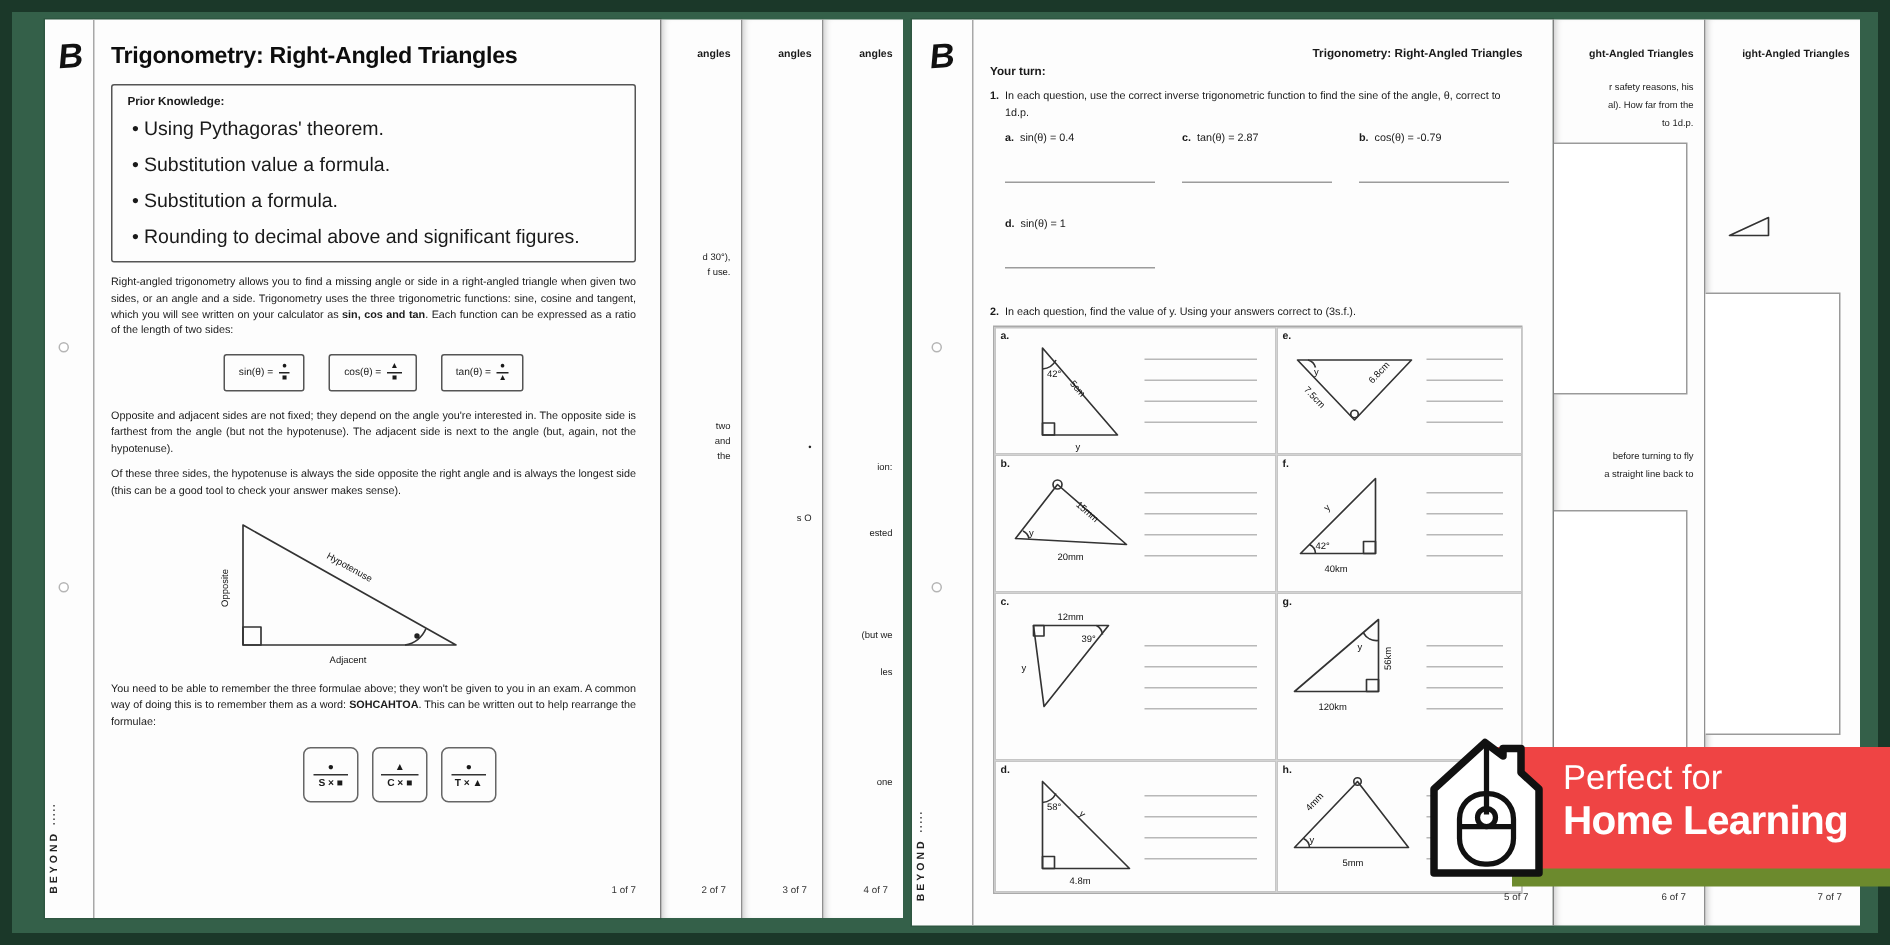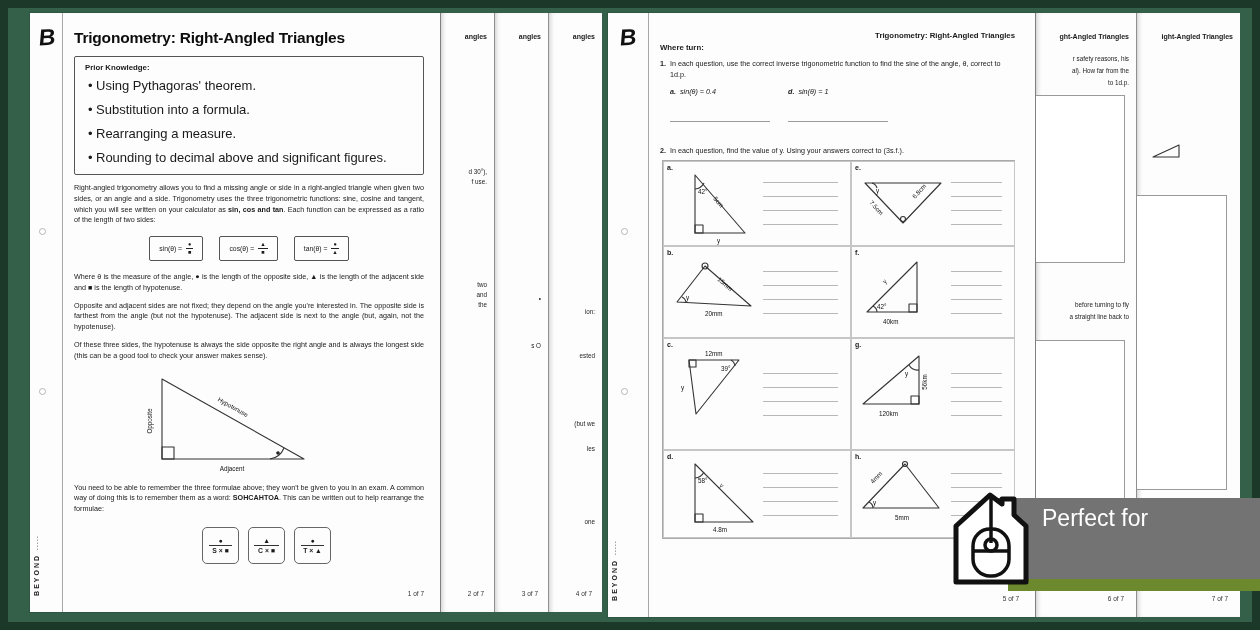--- a/index.html
+++ b/index.html
@@ -35,36 +35,36 @@
   .trow { display:flex; gap:9px; margin:12px 0 0 128px; }
   .tbox { border:1.2px solid #666; border-radius:5px; width:37px; height:37px; display:flex; flex-direction:column; align-items:center; justify-content:center; font-size:6.8px; font-weight:bold; }
   .tbox .top { border-bottom:0.9px solid #333; padding:0 9px 1px; margin-bottom:1.5px; }
 
   
   .p5-head { position:absolute; top:18px; right:20px; font-size:7.8px; font-weight:bold; }
   .p5-content { position:absolute; left:52px; top:30px; width:355px; }
   .yourturn { font-size:7.8px; font-weight:bold; margin-bottom:7px; }
   .qline { display:flex; gap:4px; font-size:7.2px; line-height:1.5; margin-bottom:4px; }
   .qline .n { font-weight:bold; }
-  .q1grid { display:grid; grid-template-columns:118px 118px 118px; margin:6px 0 2px 10px;font-style:italic; }
+  .q1grid { display:grid; grid-template-columns:118px 118px 118px; margin:6px 0 2px 10px; }
   .q1item { height:57px; font-size:7.2px; }
   .q1item .lb { font-weight:bold; margin-right:4px; }
   .q1line { width:100px; border-bottom:1px solid #9c9c9c; margin-top:25px; }
   .qgrid { display:grid; grid-template-columns:188px 164px; grid-template-rows:85px 92px 112px 88px; border:1px solid #aaa; margin:4px 0 0 2px; }
   .qcell { border:1px solid #c6c6c6; position:relative; display:flex; }
   .qcell .lbl { position:absolute; top:2px; left:3px; font-size:7px; font-weight:bold; }
   .qcell svg { flex:none; margin:7px 0 0 5px; }
   .alines { flex:1; display:flex; flex-direction:column; justify-content:center; gap:13px; padding:4px 12px 4px 2px; }
   .aline { border-bottom:1px solid #b8b8b8; height:0; }
   .tri { stroke:#333; fill:none; stroke-width:1.1; stroke-linejoin:round; }
   .tlab { font-size:6.3px; fill:#111; }
 
   
   .badge-shadow { position:absolute; left:1008px; top:578px; width:252px; height:13px; background:#6c8a2d; z-index:6; }
-  .badge { position:absolute; left:989px; top:498px; width:271px; height:81px; background:#737373; z-index:7; }
+  .badge { position:absolute; left:989px; top:498px; width:271px; height:81px; background:#ef4444; z-index:7; }
   .badge .l1 { position:absolute; left:53px; top:7px; font-size:23px; color:#fff; }
   .badge .l2 { position:absolute; left:53px; top:34px; font-size:27px; font-weight:bold; color:#fff; letter-spacing:-0.5px; }
   .badge-icon { position:absolute; left:946px; top:489px; z-index:8; }
 </style>
 </head>
 <body>
 
 <div class="canvas">
 
   <div class="page sliver" style="left:440px; width:54px; height:599px;">
@@ -101,22 +101,22 @@
       <span>BEYOND</span> <span class="dots">·····</span>
     </div>
 
     <div class="p1-content">
       <div class="p1-title">Trigonometry: Right-Angled Triangles</div>
 
       <div class="prior-box">
         <div class="prior-h">Prior Knowledge:</div>
         <ul>
           <li><span>Using Pythagoras' theorem.</span></li>
-          <li><span>Substitution into a formula.</span></li>
-          <li><span>Rearranging a measure.</span></li>
+          <li><span>Substitution value a formula.</span></li>
+          <li><span>Substitution a formula.</span></li>
           <li><span>Rounding to decimal above and significant figures.</span></li>
         </ul>
       </div>
 
       <p class="txt"><span>Right-angled trigonometry allows you to find a missing angle or side in a right-angled triangle when given two sides, or an angle and a side. Trigonometry uses the three trigonometric functions: sine, cosine and tangent, which you will see written on your calculator as </span><b>sin, cos and tan</b><span>. Each function can be expressed as a ratio of the length of two sides:</span></p>
 
       <div class="frow">
         <div class="fbox">
           <span>sin(θ) =</span>
           <span class="frac">
@@ -133,21 +133,20 @@
         </div>
         <div class="fbox">
           <span>tan(θ) =</span>
           <span class="frac">
               <span class="num">●</span>
               <span>▲</span>
             </span>
         </div>
       </div>
 
-      <p class="txt">Where θ is the measure of the angle, ● is the length of the opposite side, ▲ is the length of the adjacent side and ■ is the length of hypotenuse.</p>
       <p class="txt">Opposite and adjacent sides are not fixed; they depend on the angle you're interested in. The opposite side is farthest from the angle (but not the hypotenuse). The adjacent side is next to the angle (but, again, not the hypotenuse).</p>
       <p class="txt">Of these three sides, the hypotenuse is always the side opposite the right angle and is always the longest side (this can be a good tool to check your answer makes sense).</p>
 
       <svg class="main-tri" width="200" height="100" viewBox="0 0 200 100">
         <polygon class="tri" points="30,4 30,84 172,84" stroke-width="1.4"></polygon>
         <rect class="tri" x="30" y="72" width="12" height="12"></rect>
         <path class="tri" d="M138,84 A18 18 0 0 0 152,73"></path>
         <circle cx="146" cy="78" r="1.8" fill="#222"></circle>
         <text class="tlab" x="20" y="46" text-anchor="middle" transform="rotate(-90 20 46)">Opposite</text>
         <text class="tlab" x="100" y="34" text-anchor="middle" transform="rotate(29 100 34)">Hypotenuse</text>
@@ -199,29 +198,31 @@
     <span class="brand-b" style="left:12px; top:11px;">B</span>
     <div class="vrule" style="left:40px;"></div>
     <div class="hole" style="left:13px; top:215px;"></div>
     <div class="hole" style="left:13px; top:375px;"></div>
     <div class="brand-vert">
       <span>BEYOND</span> <span class="dots">·····</span>
     </div>
     <div class="p5-head">Trigonometry: Right-Angled Triangles</div>
 
     <div class="p5-content">
-      <div class="yourturn">Where turn:</div>
+      <div class="yourturn">Your turn:</div>
 
       <div class="qline">
         <span class="n">1.</span>
           <span>In each question, use the correct inverse trigonometric function to find the sine of the angle, θ, correct to 1d.p.</span>
       </div>
 
       <div class="q1grid">
         <div class="q1item"><span class="lb">a.</span><span>sin(θ) = 0.4</span><div class="q1line"></div></div>
+        <div class="q1item"><span class="lb">c.</span><span>tan(θ) = 2.87</span><div class="q1line"></div></div>
+        <div class="q1item"><span class="lb">b.</span><span>cos(θ) = -0.79</span><div class="q1line"></div></div>
         <div class="q1item"><span class="lb">d.</span><span>sin(θ) = 1</span><div class="q1line"></div></div>
       </div>
 
       <div class="qline">
         <span class="n">2.</span>
           <span>In each question, find the value of y. Using your answers correct to (3s.f.).</span>
       </div>
 
       <div class="qgrid">
 
@@ -372,20 +373,21 @@
       </div>
     </div>
 
     <span class="page-num">5 of 7</span>
   </div>
 
   <div class="frame"></div>
   <div class="badge-shadow"></div>
   <div class="badge">
     <span class="l1">Perfect for</span>
+    <span class="l2">Home Learning</span>
   </div>
   <svg class="badge-icon" width="90" height="100" viewBox="0 0 90 100">
     <path d="M44,6 L10,37 L10,93 L80,93 L80,37 L68,26 L68,10 L56,10 L56,15 Z" fill="#ffffff" stroke="#111" stroke-width="5" stroke-linejoin="round"></path>
     <line x1="45" y1="40" x2="45" y2="8" stroke="#111" stroke-width="3.5"></line>
     <rect x="27" y="40" width="36" height="47" rx="17" fill="none" stroke="#111" stroke-width="3.5"></rect>
     <line x1="27" y1="62" x2="63" y2="62" stroke="#111" stroke-width="3.5"></line>
     <line x1="45" y1="40" x2="45" y2="54" stroke="#111" stroke-width="3.5"></line>
     <circle cx="45" cy="56" r="6" fill="none" stroke="#111" stroke-width="3.5"></circle>
   </svg>
 

